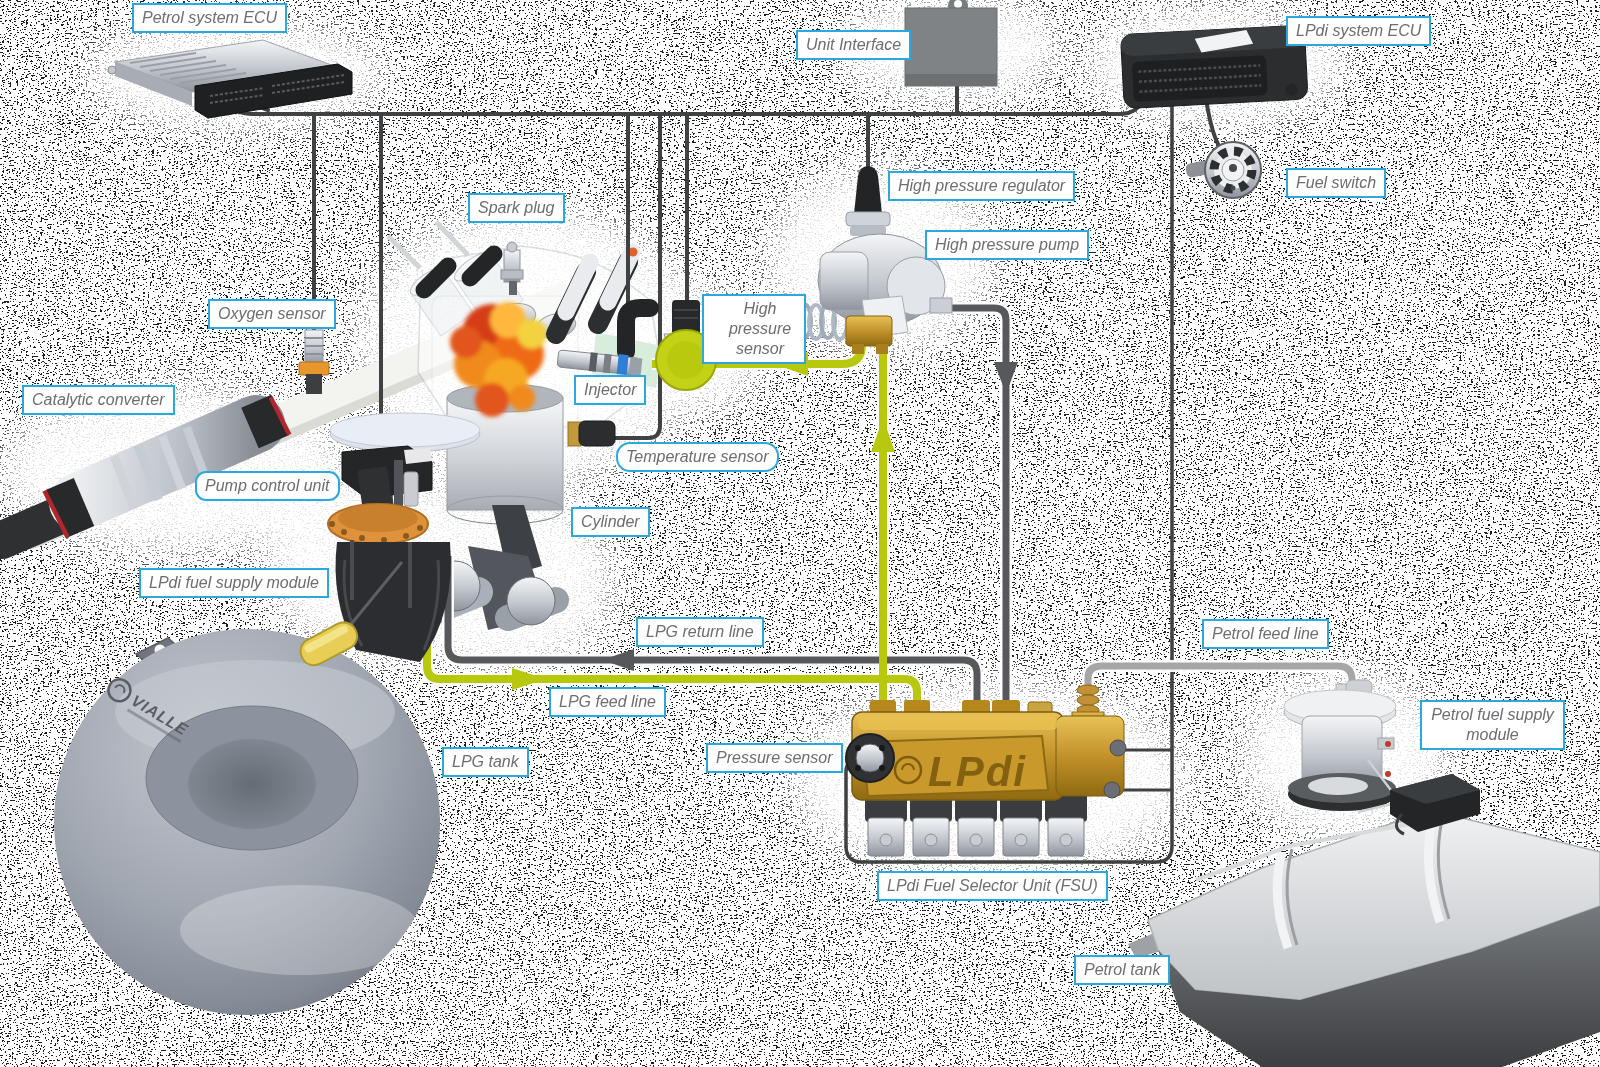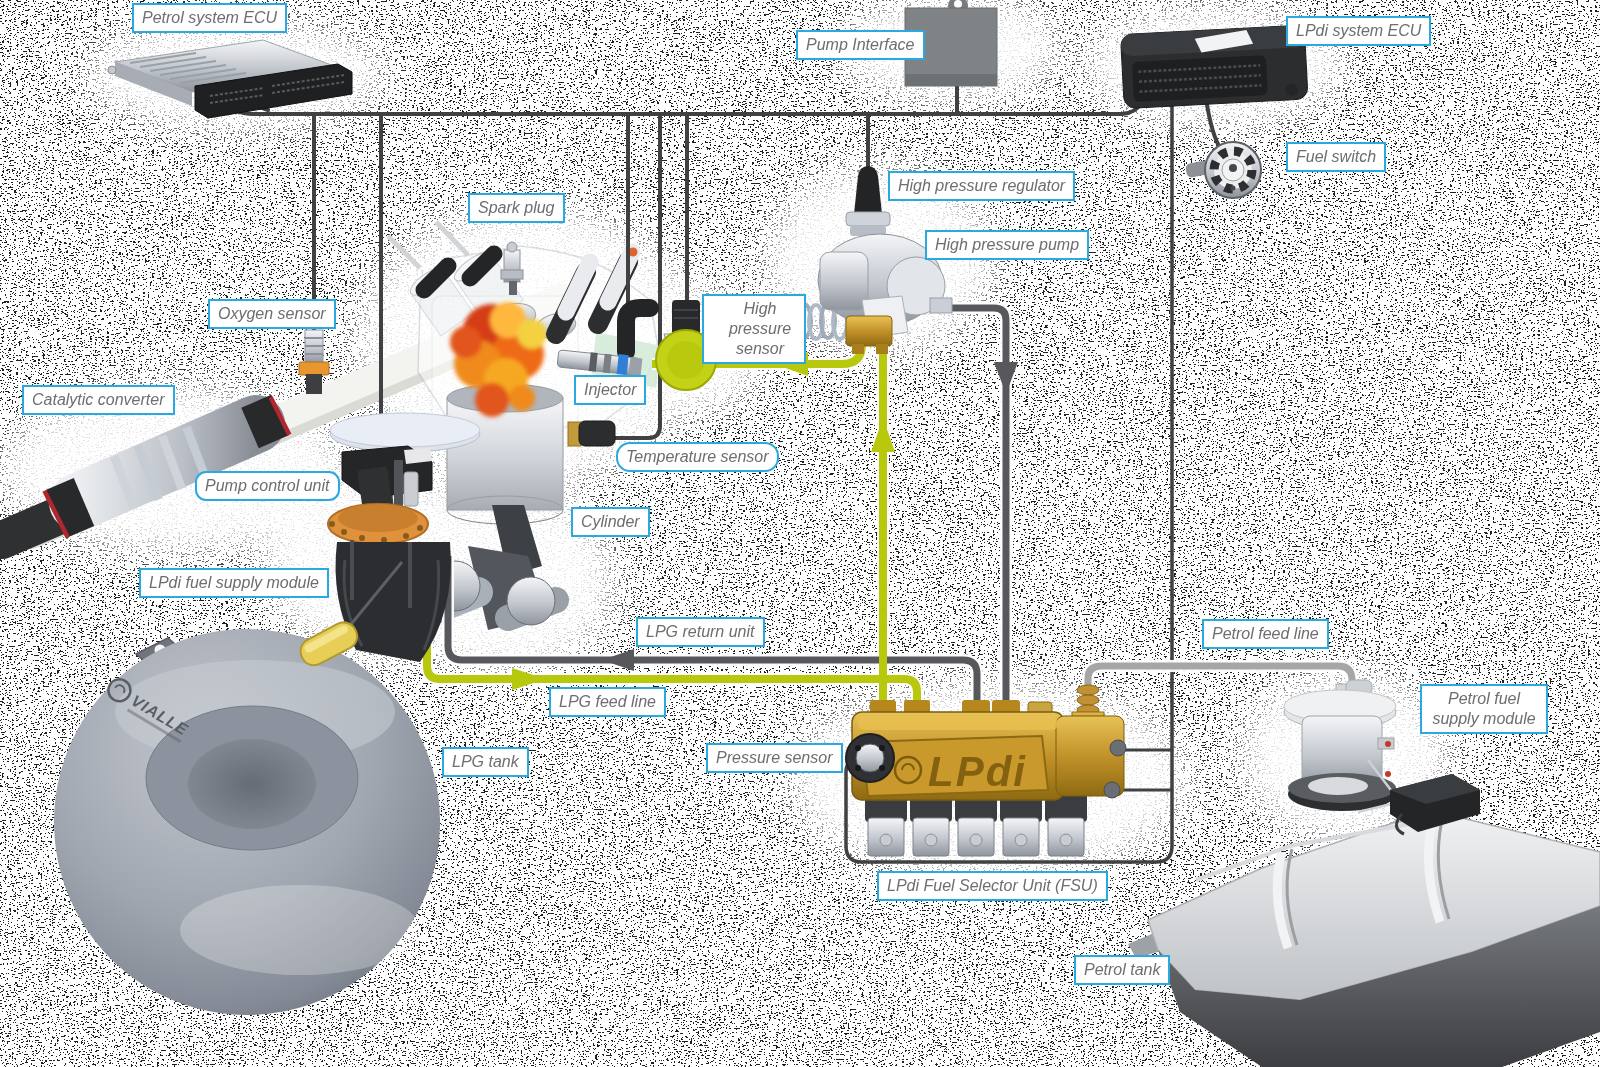--- a/index.html
+++ b/index.html
@@ -455,36 +455,36 @@
     <polyline points="1368,760 1400,802 1358,812" fill="none" stroke="#cdd0d4" stroke-width="2.5"></polyline>
     <g>
       <polygon points="1390,790 1452,774 1480,790 1480,814 1418,832 1390,814" fill="#232527"></polygon>
       <polygon points="1390,790 1452,774 1480,790 1426,804" fill="#3a3d40"></polygon>
       <path d="M1402,814 Q1390,828 1404,834" stroke="#3a3d40" stroke-width="3" fill="none"></path>
     </g>
   </g>
 </svg>
 
 <div class="label" style="left:132px;top:3px;">Petrol system ECU</div>
-<div class="label" style="left:796px;top:30px;">Pump Interface</div>
+<div class="label" style="left:796px;top:30px;">Unit Interface</div>
 <div class="label" style="left:1286px;top:16px;">LPdi system ECU</div>
-<div class="label" style="left:1286px;top:142px;">Fuel switch</div>
+<div class="label" style="left:1286px;top:168px;">Fuel switch</div>
 <div class="label" style="left:888px;top:171px;">High pressure regulator</div>
 <div class="label" style="left:925px;top:230px;">High pressure pump</div>
 <div class="label" style="left:468px;top:193px;">Spark plug</div>
 <div class="label" style="left:187px;top:299px;margin-left:21px;">Oxygen sensor</div>
 <div class="label" style="left:22px;top:364px;margin-top:21px;">Catalytic converter</div>
 <div class="label wrap" style="left:702px;top:294px;width:104px;padding-left:20px;">High pressure sensor</div>
 <div class="label" style="left:574px;top:375px;">Injector</div>
 <div class="label" style="left:616px;top:442px;border-radius:14px;">Temperature sensor</div>
 <div class="label" style="left:571px;top:507px;">Cylinder</div>
 <div class="label" style="left:195px;top:471px;border-radius:11px;">Pump control unit</div>
 <div class="label" style="left:139px;top:568px;text-align:right;">LPdi fuel supply module</div>
-<div class="label" style="left:636px;top:617px;">LPG return unit</div>
+<div class="label" style="left:636px;top:617px;">LPG return line</div>
 <div class="label" style="left:549px;top:687px;">LPG feed line</div>
 <div class="label" style="left:442px;top:747px;">LPG tank</div>
 <div class="label" style="left:706px;top:743px;">Pressure sensor</div>
 <div class="label" style="left:1202px;top:619px;">Petrol feed line</div>
-<div class="label wrap" style="left:1420px;top:684px;width:128px;">Petrol fuel supply module</div>
+<div class="label wrap" style="left:1420px;top:700px;width:145px;">Petrol fuel supply module</div>
 <div class="label" style="left:877px;top:871px;">LPdi Fuel Selector Unit (FSU)</div>
 <div class="label" style="left:1074px;top:955px;">Petrol tank</div>
 
 </div>
 
 </body></html>

